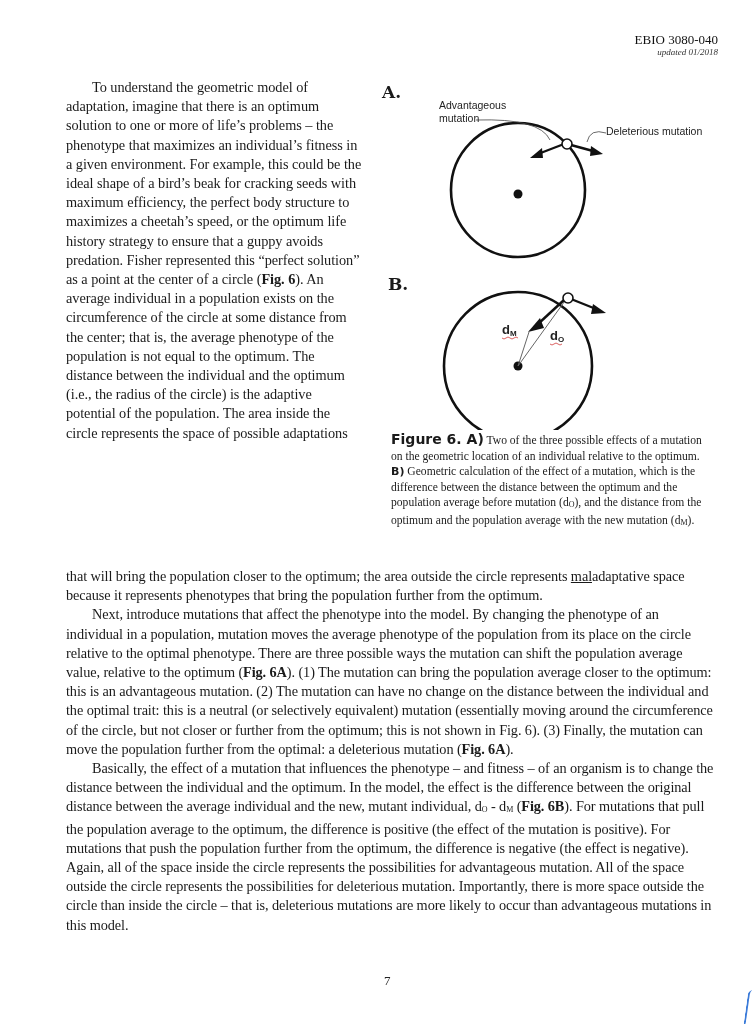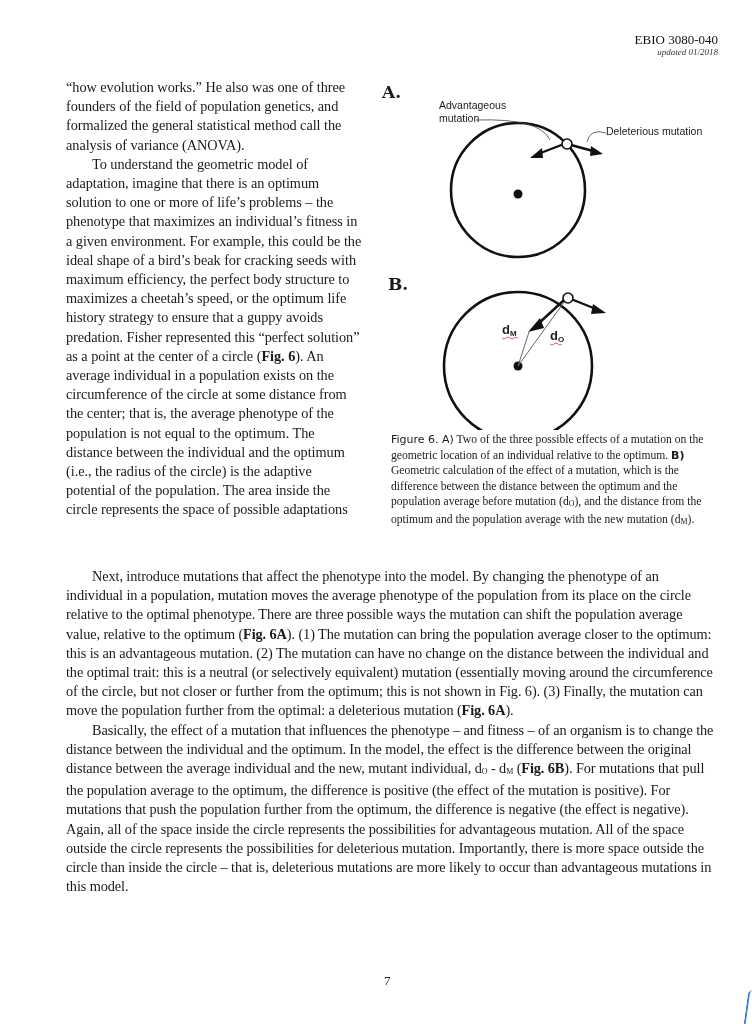--- a/index.html
+++ b/index.html
@@ -26,42 +26,41 @@
   .full p { margin: 0; }
 
   .fig-label { position: absolute; font-family: "DejaVu Serif", serif; font-weight: bold; font-size: 17px; }
   .fig-svg { position: absolute; }
   .fig-svg text { font-family: "Liberation Sans", "DejaVu Sans", sans-serif; }
 
   .caption {
     position: absolute; left: 391px; top: 432px; width: 318px;
     font-size: 11.6px; line-height: 15.6px; color: #1a1a1a;
   }
-  .caption .lead { font-family: "DejaVu Sans", sans-serif; font-weight: normal; font-size: 11px; }
+  .caption .lead { font-family: "DejaVu Sans", sans-serif; font-weight: bold; font-size: 14px; }
   .caption b { font-family: "DejaVu Sans", sans-serif; font-size: 11px; }
   .sub { font-size: 8px; vertical-align: -1px; }
 
   .page-num { position: absolute; left: 384px; top: 973px; font-size: 13px; color: #222; }
   .edge-mark {
     position: absolute; left: 746px; top: 990px; width: 3px; height: 34px;
     border-left: 2px solid #3b7bd9; border-radius: 6px 0 0 0; transform: skewX(-8deg);
   }
   u.mal { text-decoration: underline; }
   .ital { }
 </style>
 </head>
 <body>
 
 <div class="header">
   <div class="course">EBIO 3080-040</div>
   <div class="updated">updated 01/2018</div>
 </div>
 
 <div class="left-col">
-  <p>“how evolution works.” He also was one of three founders of the field of population genetics, and formalized the general statistical method call the analysis of variance (ANOVA).</p>
   <p class="indent"><span>To understand the geometric model of adaptation, imagine that there is an optimum solution to one or more of life’s problems – the phenotype that maximizes an individual’s fitness in a given environment. For example, this could be the ideal shape of a bird’s beak for cracking seeds with maximum efficiency, the perfect body structure to maximizes a cheetah’s speed, or the optimum life history strategy to ensure that a guppy avoids predation. Fisher represented this “perfect solution” as a point at the center of a circle (</span><b>Fig. 6</b><span>). An </span><span class="ital">average individual</span><span> in a population exists on the circumference of the circle at some distance from the center; that is, the average phenotype of the population is not equal to the optimum. The distance between the individual and the optimum (i.e., the radius of the circle) is the </span><span class="ital">adaptive potential</span><span> of the population. The area inside the circle represents the space of possible adaptations</span></p>
 </div>
 
 <div class="fig-label" style="left:382px; top:82px;">A.</div>
 <svg class="fig-svg" style="left:430px; top:92px;" width="300" height="180" viewBox="0 0 300 180">
   <circle cx="88" cy="98" r="67" fill="none" stroke="#111" stroke-width="2.6"></circle>
   <circle cx="88" cy="102" r="4.5" fill="#111"></circle>
 
   <line x1="134" y1="52" x2="108" y2="62" stroke="#111" stroke-width="2.4"></line>
   <polygon points="100,66 112,56 113,66" fill="#111"></polygon>
@@ -92,18 +91,19 @@
   <text x="120" y="60" font-size="13" font-weight="bold" fill="#222"><tspan>d</tspan><tspan font-size="8" dy="2">O</tspan></text>
   <path d="M 72 58 q 2 2 4 0 q 2 -2 4 0 q 2 2 4 0 q 2 -2 4 0" fill="none" stroke="#d23a3a" stroke-width="0.8"></path>
   <path d="M 120 64 q 2 2 4 0 q 2 -2 4 0 q 2 2 4 0" fill="none" stroke="#d23a3a" stroke-width="0.8"></path>
 </svg>
 
 <div class="caption">
   <span class="lead">Figure 6. A)</span><span> Two of the three possible effects of a mutation on the geometric location of an individual relative to the optimum. </span><b>B)</b><span> Geometric calculation of the effect of a mutation, which is the difference between the distance between the optimum and the population average before mutation (d</span><span class="sub">O</span><span>), and the distance from the optimum and the population average with the new mutation (d</span><span class="sub">M</span><span>).</span>
 </div>
 
 <div class="full">
+  <p><span>that will bring the population closer to the optimum; the area outside the circle represents </span><u class="mal">mal</u><span>adaptative space because it represents phenotypes that bring the population further from the optimum.</span></p>
   <p class="indent"><span>Next, introduce mutations that affect the phenotype into the model. By changing the phenotype of an individual in a population, mutation moves the average phenotype of the population from its place on the circle relative to the optimal phenotype. There are three possible ways the mutation can shift the population average value, relative to the optimum (</span><b>Fig. 6A</b><span>). (1) The mutation can bring the population average closer to the optimum: this is an advantageous mutation. (2) The mutation can have no change on the distance between the individual and the optimal trait: this is a neutral (or selectively equivalent) mutation (essentially moving around the circumference of the circle, but not closer or further from the optimum; this is not shown in Fig. 6). (3) Finally, the mutation can move the population further from the optimal: a deleterious mutation (</span><b>Fig. 6A</b><span>).</span></p>
   <p class="indent"><span>Basically, the effect of a mutation that influences the phenotype – </span><span class="ital">and fitness</span><span> – of an organism is to change the distance between the individual and the optimum. In the model, the effect is the difference between the original distance between the average individual and the new, mutant individual, d</span><span class="sub">O</span><span> - d</span><span class="sub">M</span><span> (</span><b>Fig. 6B</b><span>).  For mutations that pull the population average to the optimum, the difference is positive (the effect of the mutation is positive). For mutations that push the population further from the optimum, the difference is negative (the effect is negative). Again, all of the space inside the circle represents the possibilities for advantageous mutation. All of the space outside the circle represents the possibilities for deleterious mutation. Importantly, </span><span class="ital">there is more space outside the circle than inside the circle</span><span> – that is, deleterious mutations are more likely to occur than advantageous mutations in this model.</span></p>
 </div>
 
 <div class="page-num">7</div>
 <div class="edge-mark"></div>
 
 </body></html>

